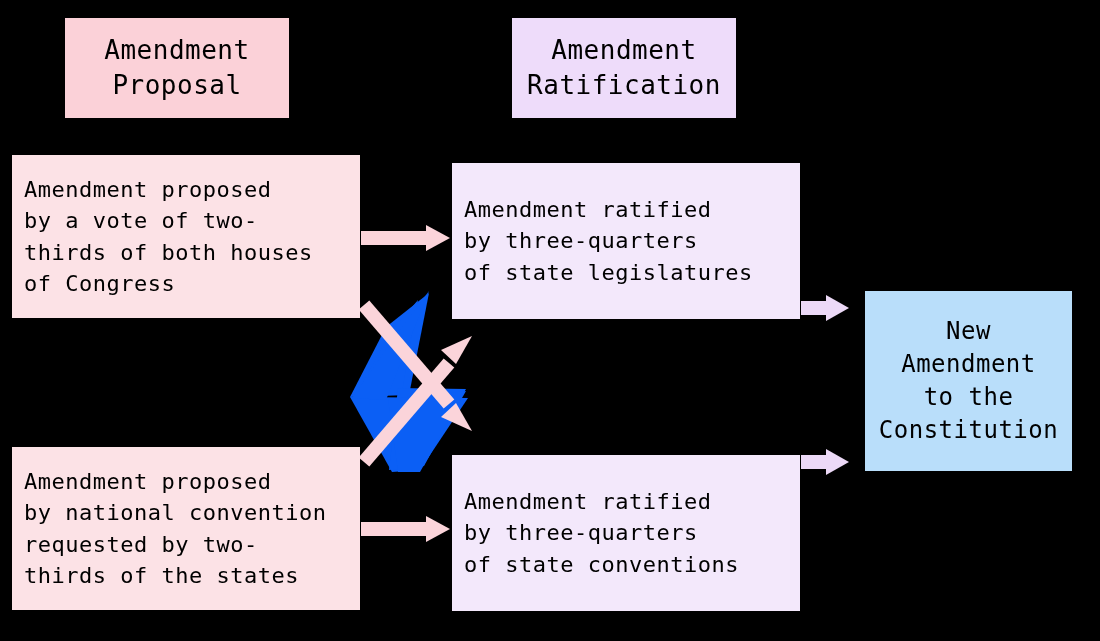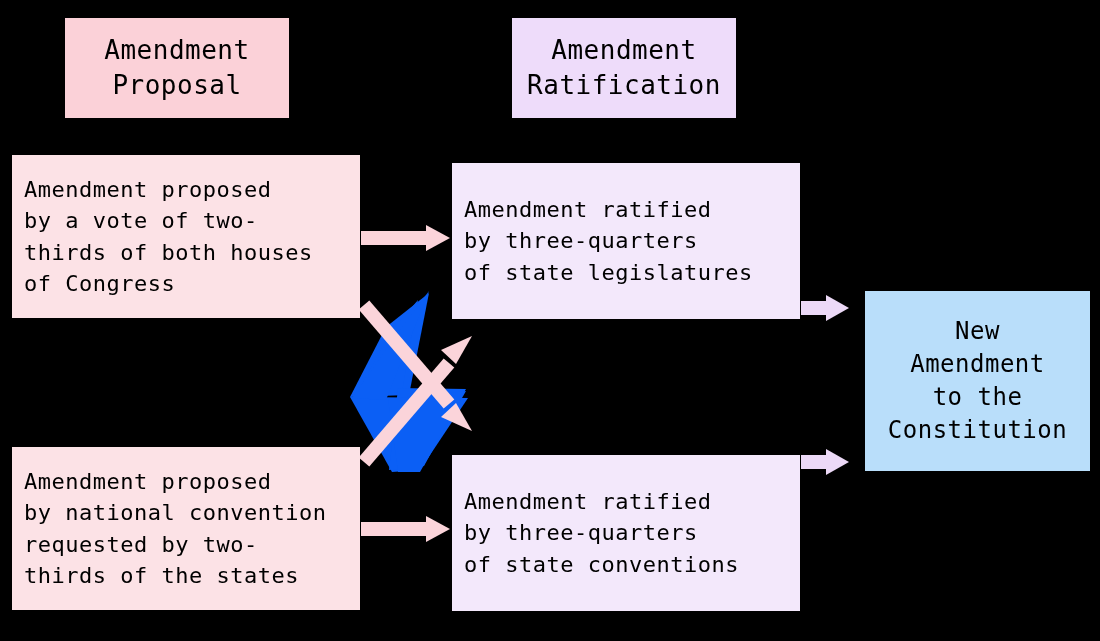--- a/index.html
+++ b/index.html
@@ -48,21 +48,21 @@
     font-size: 24px;
     line-height: 1.38;
   }
   
   #hdr-proposal      { left: 65px;  top: 18px;  width: 224px; height: 100px; }
   #hdr-ratification  { left: 512px; top: 18px;  width: 224px; height: 100px; }
   #box-congress      { left: 12px;  top: 155px; width: 348px; height: 163px; }
   #box-convention    { left: 12px;  top: 447px; width: 348px; height: 163px; }
   #box-legislatures  { left: 452px; top: 163px; width: 348px; height: 156px; }
   #box-conventions   { left: 452px; top: 455px; width: 348px; height: 156px; }
-  #box-new-amend     { left: 865px; top: 291px; width: 225px; height: 180px; }
+  #box-new-amend     { left: 865px; top: 291px; width: 207px; height: 180px; }
 
   #art-layer {
     position: absolute;
     left: 0; top: 0;
     width: 1100px;
     height: 641px;
     pointer-events: none;
   }
 </style>
 </head>

